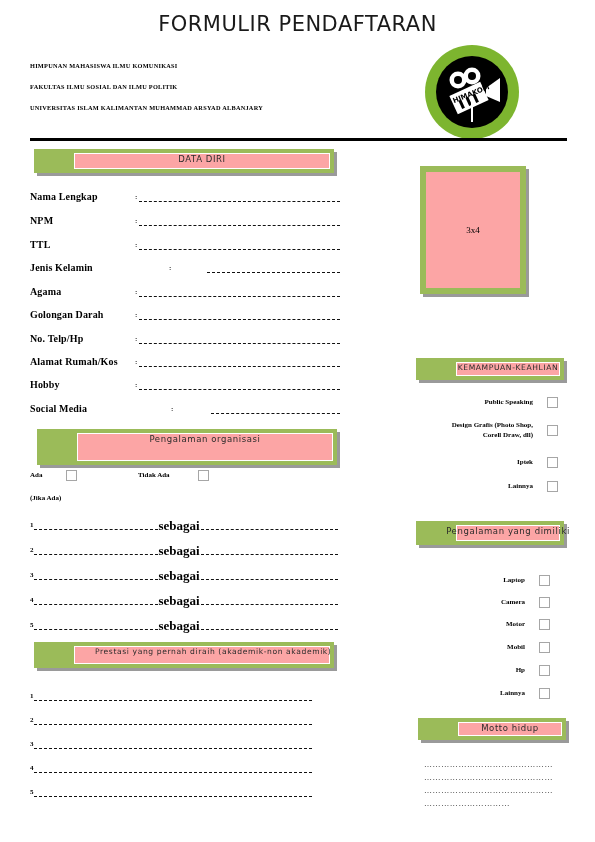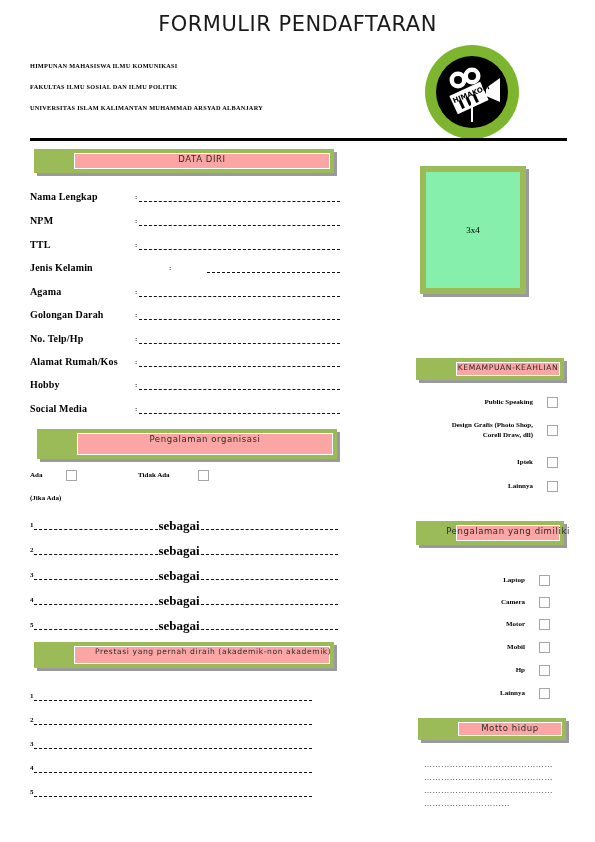--- a/index.html
+++ b/index.html
@@ -221,21 +221,21 @@
   }
 
   
   .photo-box {
     position: absolute;
     left: 420px;
     top: 166px;
     width: 106px;
     height: 128px;
     box-sizing: border-box;
-    background: #86efac;
+    background: #fca5a5;
     border: 6px solid #9BBB59;
     box-shadow: 3px 3px 0 0 #9a9a9a;
     display: flex;
     align-items: center;
     justify-content: center;
   }
   .photo-label {
     font-family: "Liberation Serif", serif;
     font-size: 9px;
     color: #000;
@@ -349,27 +349,27 @@
   <div class="field-row" style="top:357px;">
     <span class="field-label">Alamat Rumah/Kos</span>
     <span class="field-colon">:</span>
     <span class="field-dots"></span>
   </div>
   <div class="field-row" style="top:380px;">
     <span class="field-label">Hobby</span>
     <span class="field-colon">:</span>
     <span class="field-dots"></span>
   </div>
-  <div class="field-row" style="top:404px;">
+  <div class="field-row" style="top:404px;gap:36px;">
     <span class="field-label">Social Media</span>
     <span class="field-colon">:</span>
     <span class="field-dots"></span>
   </div>
 
-  <div class="green-bar" style="left:37px; top:429px; width:300px; height:30px;">
+  <div class="green-bar" style="left:37px; top:429px; width:300px; height:36px;">
     <div class="inner">
       <span class="bar-text">Pengalaman organisasi</span>
     </div>
   </div>
 
   <div class="yn-row">
     <span class="lbl-ada">Ada</span>
     <span class="box-ada cbx"></span>
     <span class="lbl-tidak">Tidak Ada</span>
     <span class="box-tidak cbx"></span>

